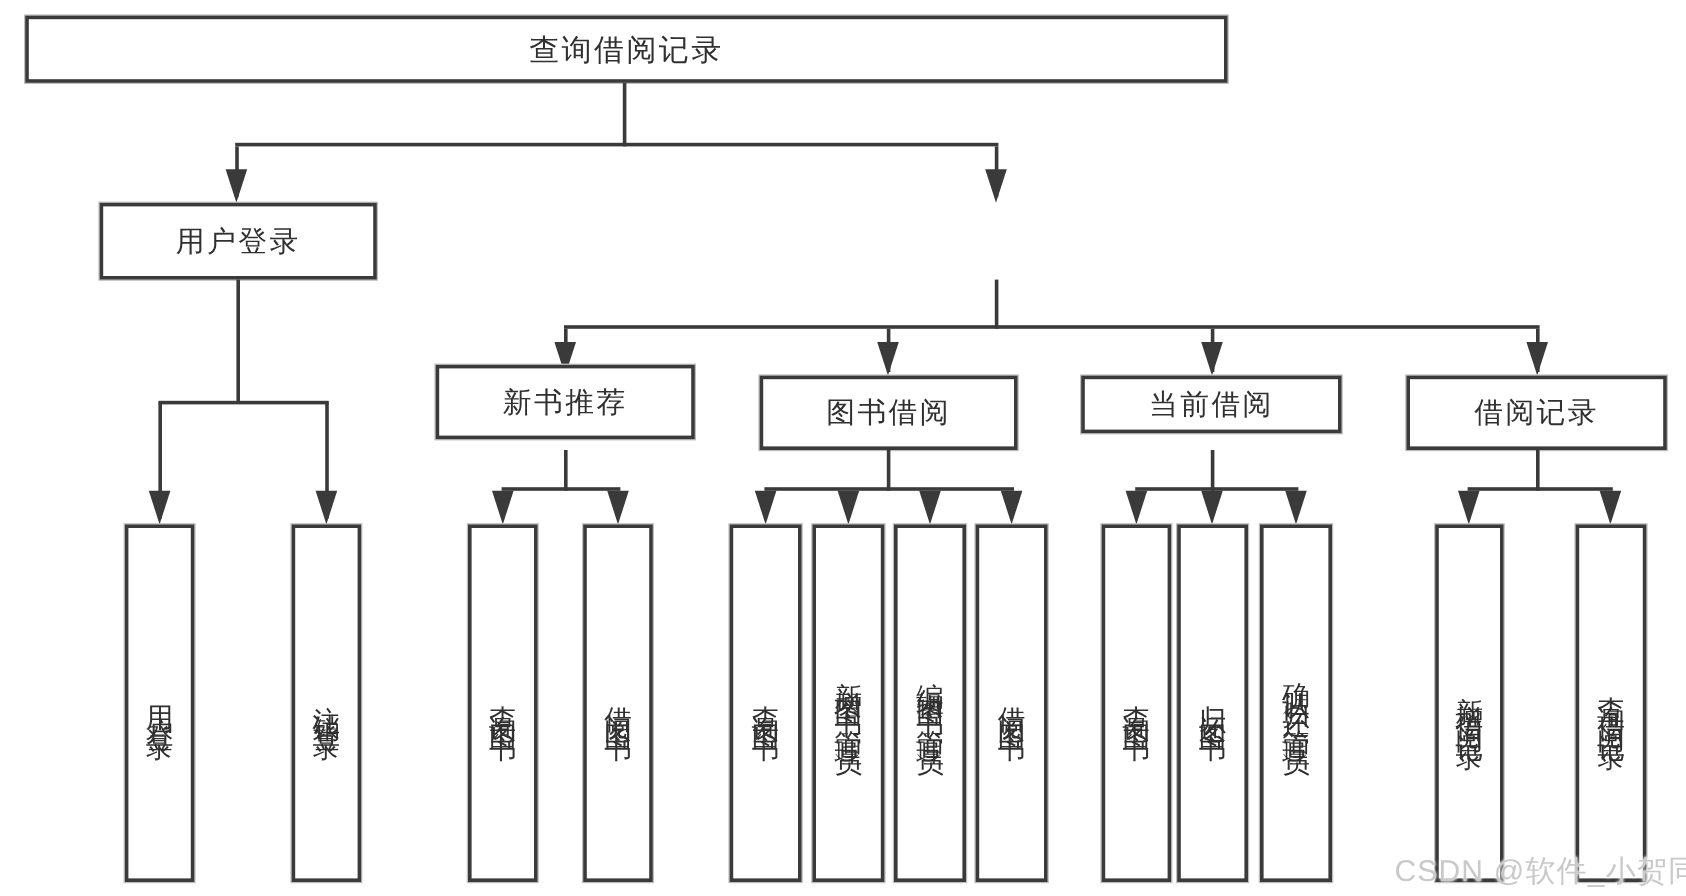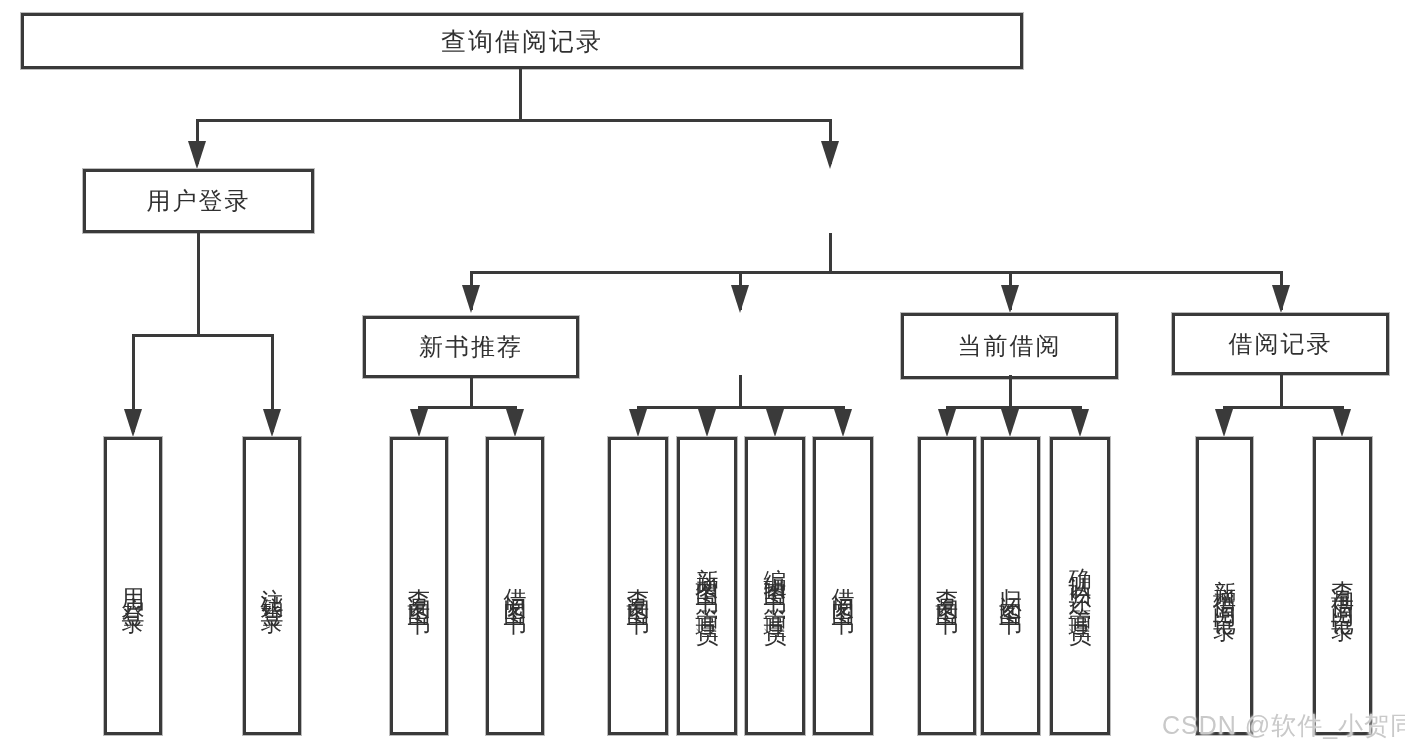--- a/index.html
+++ b/index.html
@@ -74,24 +74,27 @@
   <div class="hline" style="left:469.5px;top:271px;width:813px;"></div>
   <div class="vline" style="left:469.5px;top:274px;height:36px;"></div>
   <div class="arrow" style="left:462px;top:285px;"></div>
   <div class="vline" style="left:738.5px;top:274px;height:36px;"></div>
   <div class="arrow" style="left:731px;top:285px;"></div>
   <div class="vline" style="left:1008.5px;top:274px;height:36px;"></div>
   <div class="arrow" style="left:1001px;top:285px;"></div>
   <div class="vline" style="left:1279.5px;top:274px;height:36px;"></div>
   <div class="arrow" style="left:1272px;top:285px;"></div>
 
-  <div class="box hbox" style="left:363px;top:316px;width:216px;height:62px;">
+  <div class="box hbox" style="left:363px;top:304px;width:216px;height:62px;">
     <span>新书推荐</span>
   </div>
-  <div class="box hbox" style="left:901px;top:313px;width:217px;height:66px;">
+  <div class="box hbox" style="left:633px;top:313px;width:215px;height:62px;">
+    <span>图书借阅</span>
+  </div>
+  <div class="box hbox" style="left:901px;top:313px;width:217px;height:48px;">
     <span>当前借阅</span>
   </div>
   <div class="box hbox" style="left:1172px;top:313px;width:217px;height:62px;">
     <span>借阅记录</span>
   </div>
 
   <div class="vline" style="left:469.5px;top:375px;height:34px;"></div>
   <div class="hline" style="left:417.5px;top:406px;width:99px;"></div>
   <div class="arrow" style="left:410px;top:409px;"></div>
   <div class="arrow" style="left:506px;top:409px;"></div>

